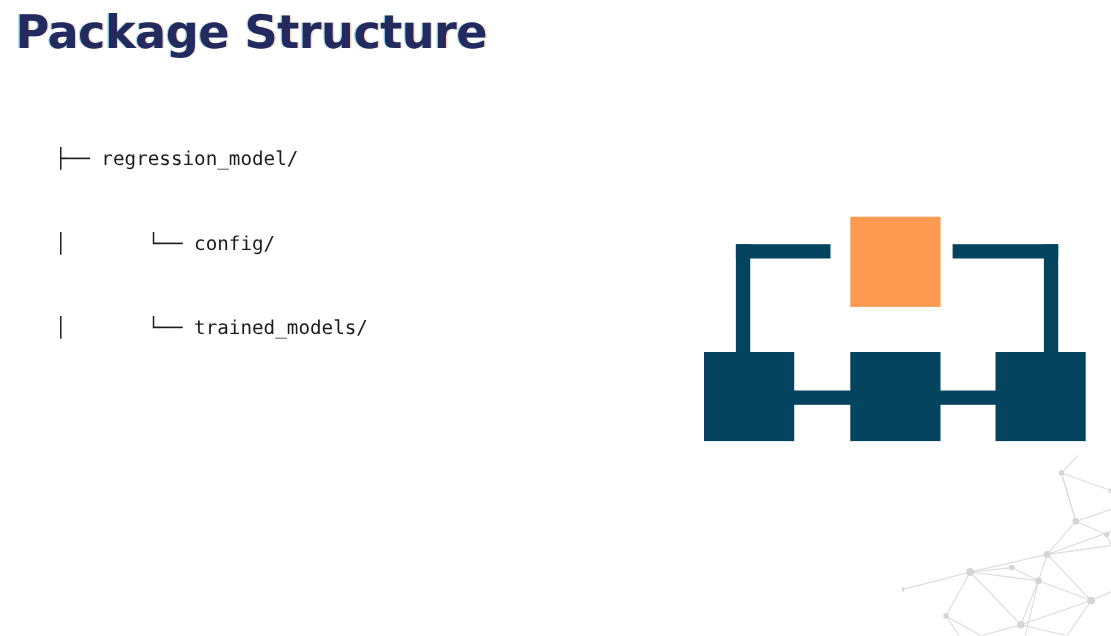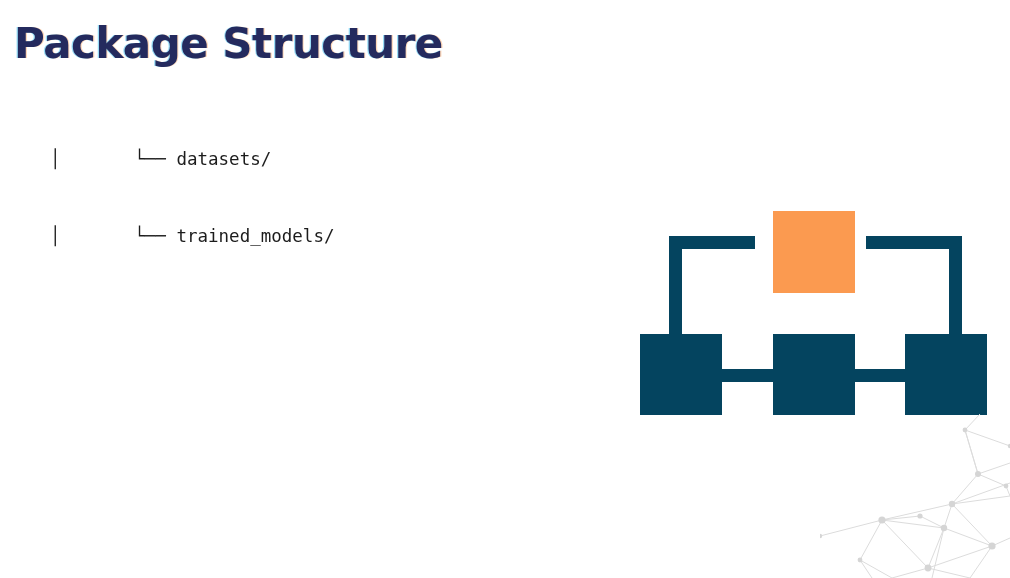--- a/index.html
+++ b/index.html
@@ -13,21 +13,20 @@
     position: relative;
     overflow: hidden;
     font-family: "DejaVu Sans", sans-serif;
   }
 
   #slide {
     position: absolute;
     inset: 0;
     background: #ffffff;
     overflow: hidden;
-    margin-top: 14px;
   }
 
   
   #slide-title {
     position: absolute;
     left: 14px;
     top: 5px;
     font-family: "DejaVu Sans", sans-serif;
     font-size: 42px;
     font-weight: bold;
@@ -82,21 +81,22 @@
   }
 </style>
 </head>
 <body>
 
 <div id="slide">
 
   <div id="slide-title">Package Structure</div>
 
   <div id="tree">
-    <span class="tree-line">│       └── datasets/</span>
+    <span class="tree-line">├── regression_model/</span>
+    <span class="tree-line">│       └── config/</span>
     <span class="tree-line">│       └── trained_models/</span>
     
     
     
     
     
     
     
     
     

